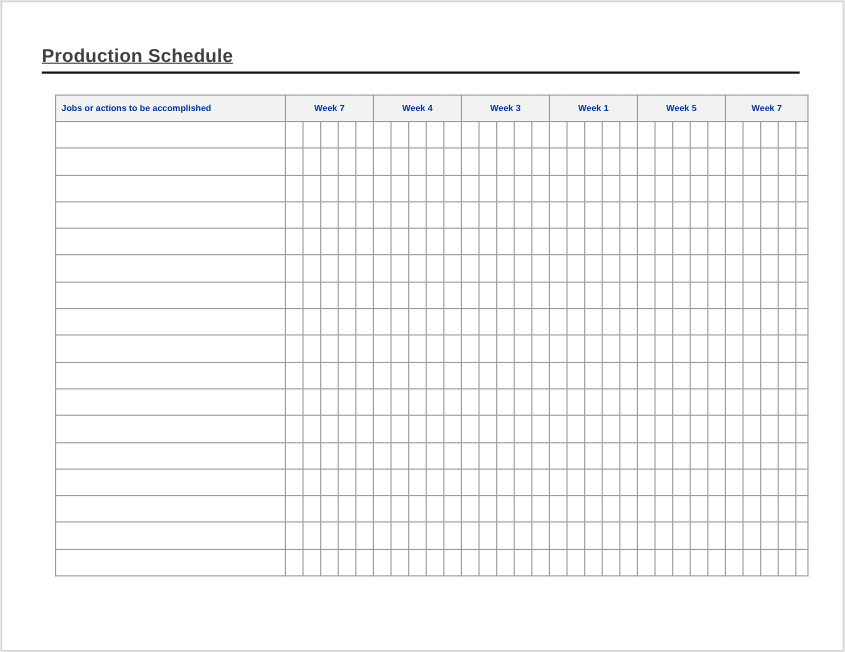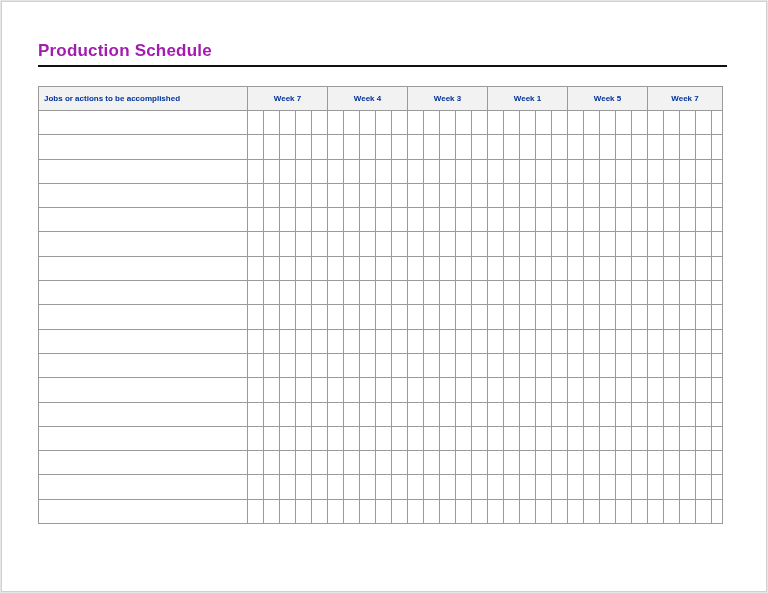--- a/index.html
+++ b/index.html
@@ -1,20 +1,20 @@
 <!DOCTYPE html>
 <html><head>
 <meta charset="utf-8">
 <style>
   html, body { margin:0; padding:0; background:#e6e6e6; }
   body { width:768px; height:593px; position:relative; overflow:hidden; font-family:"Liberation Sans", sans-serif; }
   .page { position:absolute; left:1px; top:1px; width:764px; height:589px; background:#fff; border:1px solid #d0d0d0; }
-  .title { position:absolute; left:38px; top:41px; font-size:17px; font-weight:bold; color:#a21caf; letter-spacing:0.2px; }
+  .title { position:absolute; left:38px; top:41px; font-size:17px; font-weight:bold; color:#404040; letter-spacing:0.2px;text-decoration:underline; }
   .rule { position:absolute; left:38px; top:65px; width:689px; height:2px; background:#111; }
-  table { position:absolute; left:38px; top:86px; border-collapse:collapse; table-layout:fixed; }
+  table { position:absolute; left:50px; top:86px; border-collapse:collapse; table-layout:fixed; }
   td, th { border:1px solid #9a9a9a; padding:0; }
   th { background:#f2f2f2; height:23px; font-size:8px; font-weight:bold; color:#003399; }
   th.jobs { text-align:left; padding-left:5px; }
   td { height:23.3px; }
 </style>
 </head>
 <body>
 
 <div class="page"></div>
 <div class="title">Production Schedule</div>

